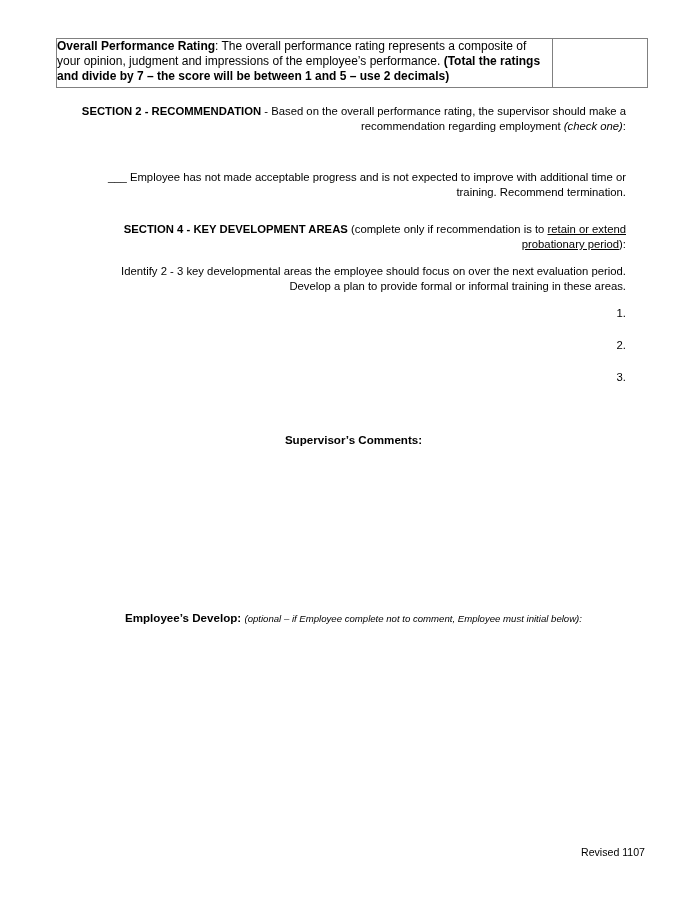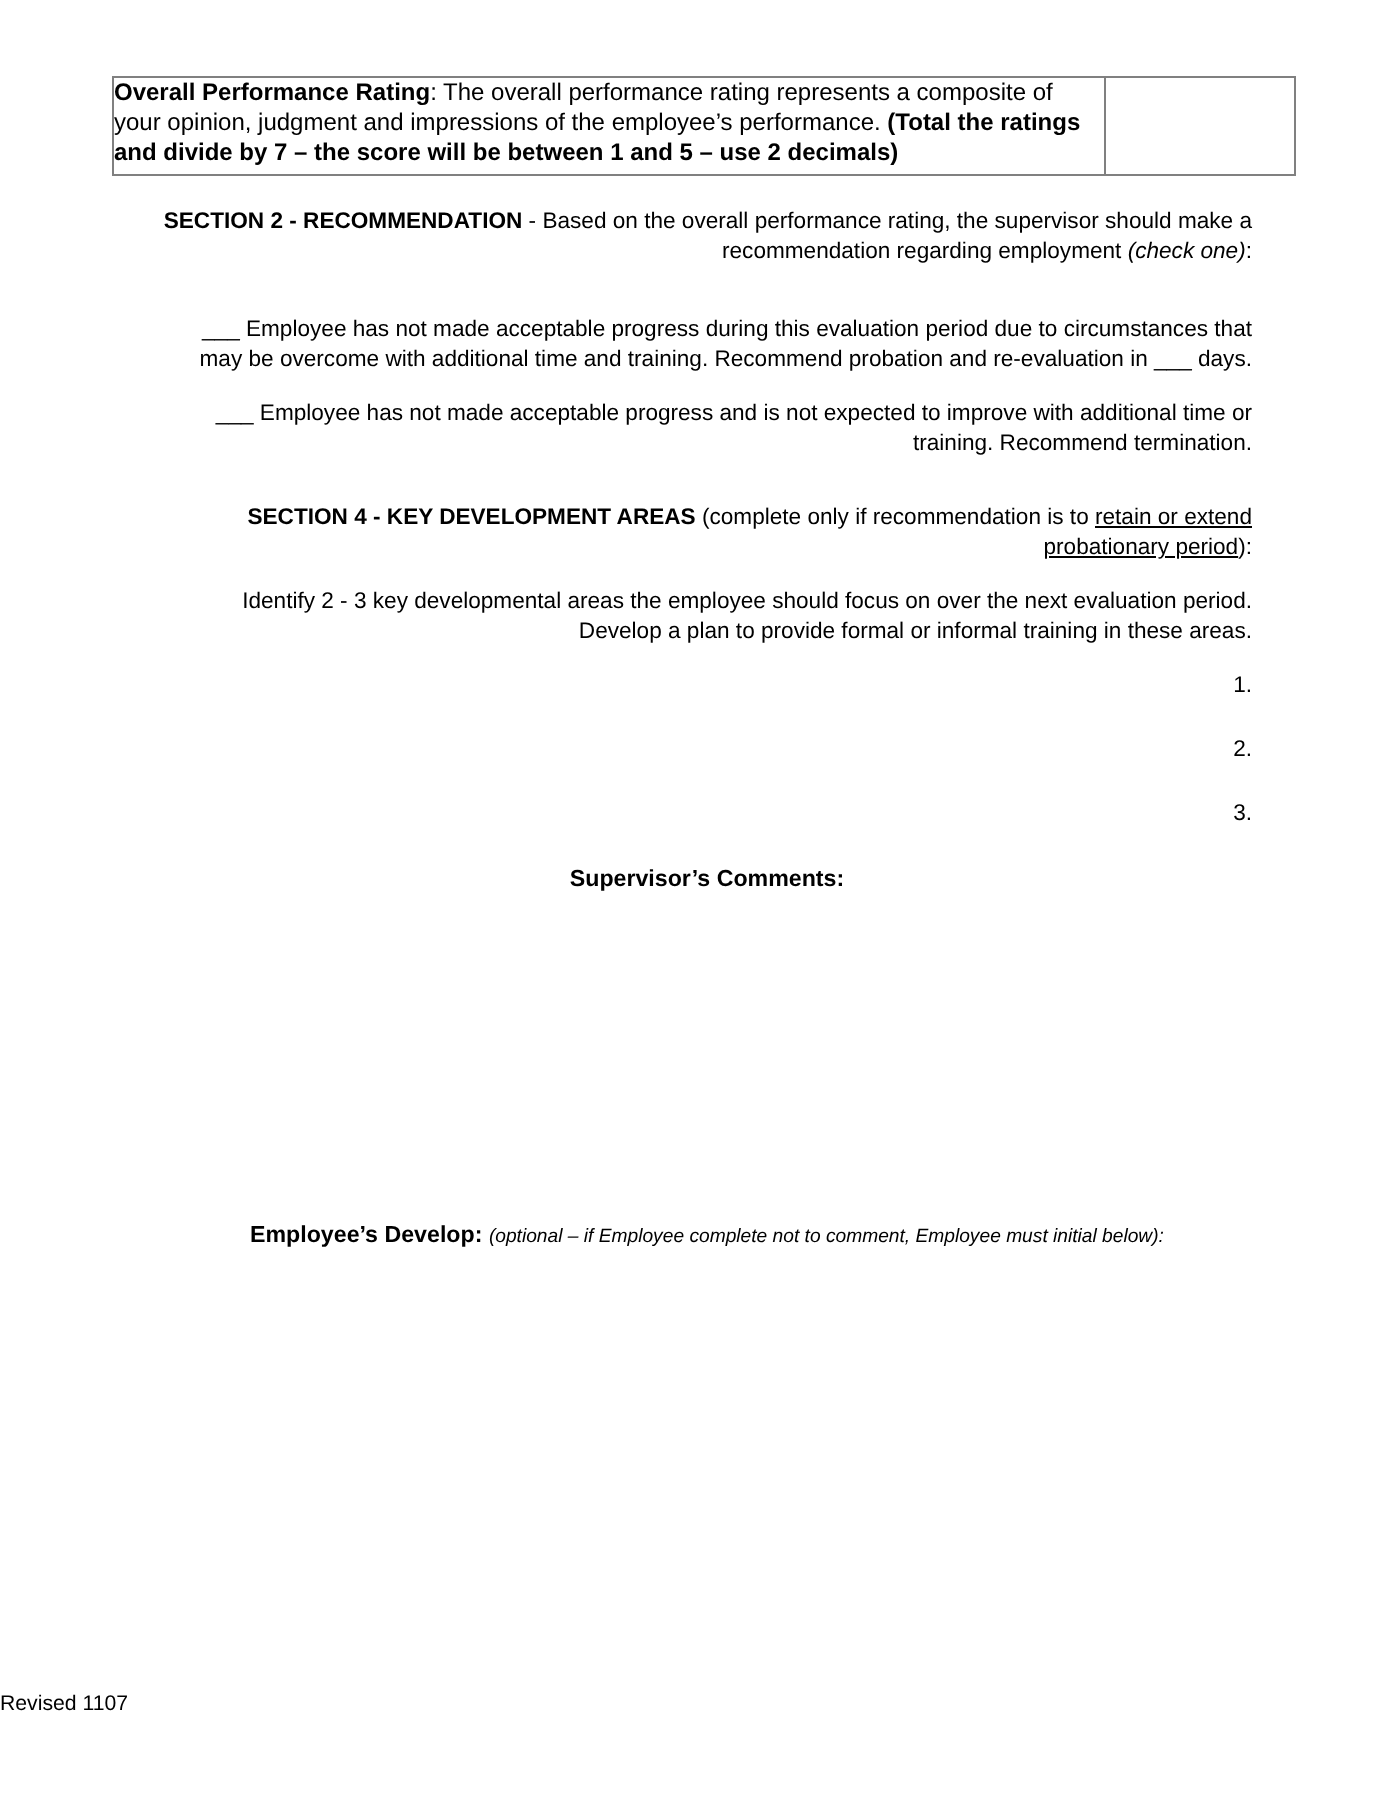--- a/index.html
+++ b/index.html
@@ -110,20 +110,21 @@
     position: absolute;
     left: 81px;
     top: 790px;
     width: 545px;
   }
   .footer {
     position: absolute;
     left: 0;
     top: 845px;
     width: 645px;
+    text-align: right;
     font-size: 10.6px;
     line-height: 14px;
   }
 
   
   .write-area { height: 1px; }
 </style>
 </head>
 <body>
 
@@ -141,21 +142,20 @@
     </tr>
   </tbody>
     </table>
 
   <div class="content">
 
     <p class="para"><span class="hdr">SECTION 2 - RECOMMENDATION</span><span> - Based on the overall performance rating, the supervisor should make a recommendation regarding employment </span><span class="ital">(check one)</span><span>:</span></p>
 
     <div class="sp-12"></div>
     <div class="sp-12"></div>
-    <p class="para">___ Employee has not made acceptable progress during this evaluation period due to circumstances that may be overcome with additional time and training. Recommend probation and re-evaluation in ___ days.</p>
     <div class="sp-12"></div>
     <p class="para">___ Employee has not made acceptable progress and is not expected to improve with additional time or training. Recommend termination.</p>
 
     <div class="sp-22"></div>
 
     <p class="para"><span class="hdr">SECTION 4 - KEY DEVELOPMENT AREAS</span><span> (complete only if recommendation is to </span><span class="uline">retain or extend probationary period</span><span>):</span></p>
 
     <div class="sp-12"></div>
     <p class="para">Identify 2 - 3 key developmental areas the employee should focus on over the next evaluation period. Develop a plan to provide formal or informal training in these areas.</p>
 

